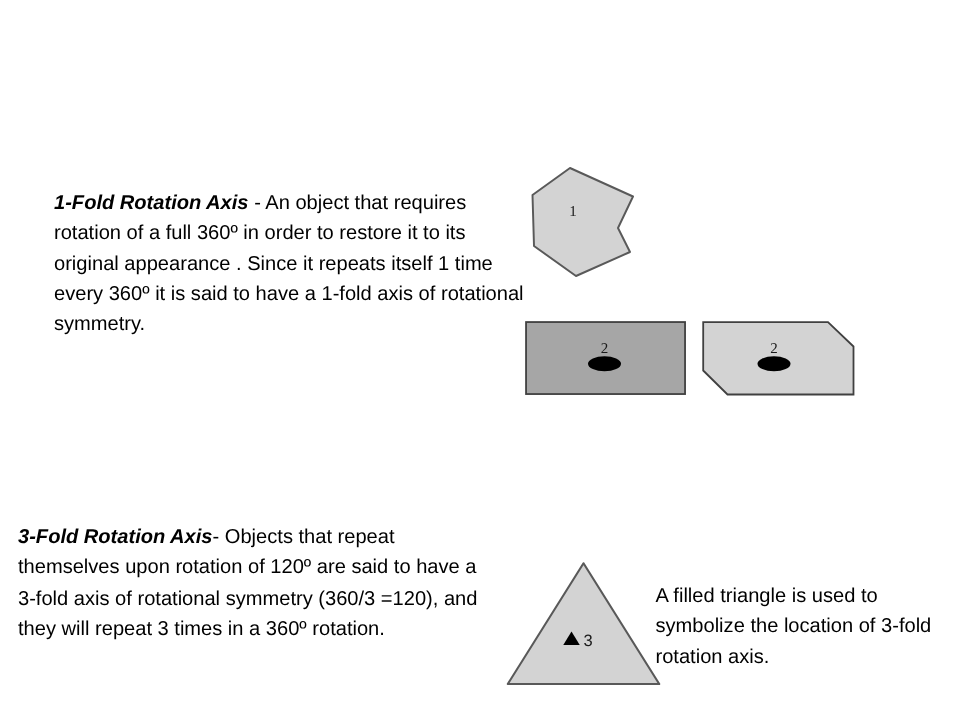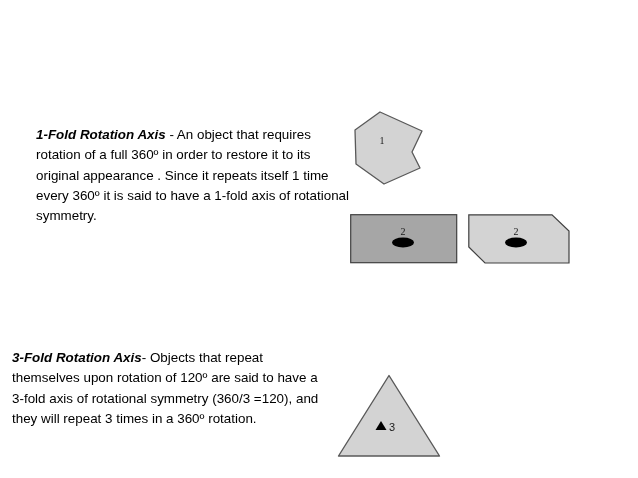--- a/index.html
+++ b/index.html
@@ -104,20 +104,21 @@
 
 
 
   <div class="body-block b1"><span class="lead">1-Fold Rotation Axis</span><span> - An object that requires rotation of a full 360º in order to restore it to its original appearance .  Since it repeats itself 1 time every 360º it is said to have a 1-fold axis of rotational symmetry.</span></div>
 
 
   <div class="body-block b3"><span class="lead">3-Fold Rotation Axis</span><span>- Objects that repeat themselves upon rotation of 120º are said to have a 3-fold axis of rotational symmetry (360/3 =120), and they will repeat 3 times in a 360º rotation.</span></div>
 
 
 
+  <div class="note n3">A filled triangle is used to symbolize the location of 3-fold rotation axis.</div>
 
   <svg class="shape-svg svg-blob" width="82" height="80" viewBox="0 0 82 80">
     <polygon points="5,22 30,4 72,23 62,44 70,60 34,76 6,56" fill="#D3D3D3" stroke="#595959" stroke-width="1.3" stroke-linejoin="round"></polygon>
     <text class="glyph-label" x="32" y="36" text-anchor="middle">1</text>
   </svg>
 
   <svg class="shape-svg svg-rect" width="108" height="50" viewBox="0 0 108 50">
     <rect x="0.7" y="0.7" width="106" height="48" fill="#A6A6A6" stroke="#404040" stroke-width="1.2"></rect>
     <text class="glyph-label" x="53" y="21" text-anchor="middle">2</text>
     <ellipse cx="53" cy="28.5" rx="11" ry="5" fill="#000000"></ellipse>

